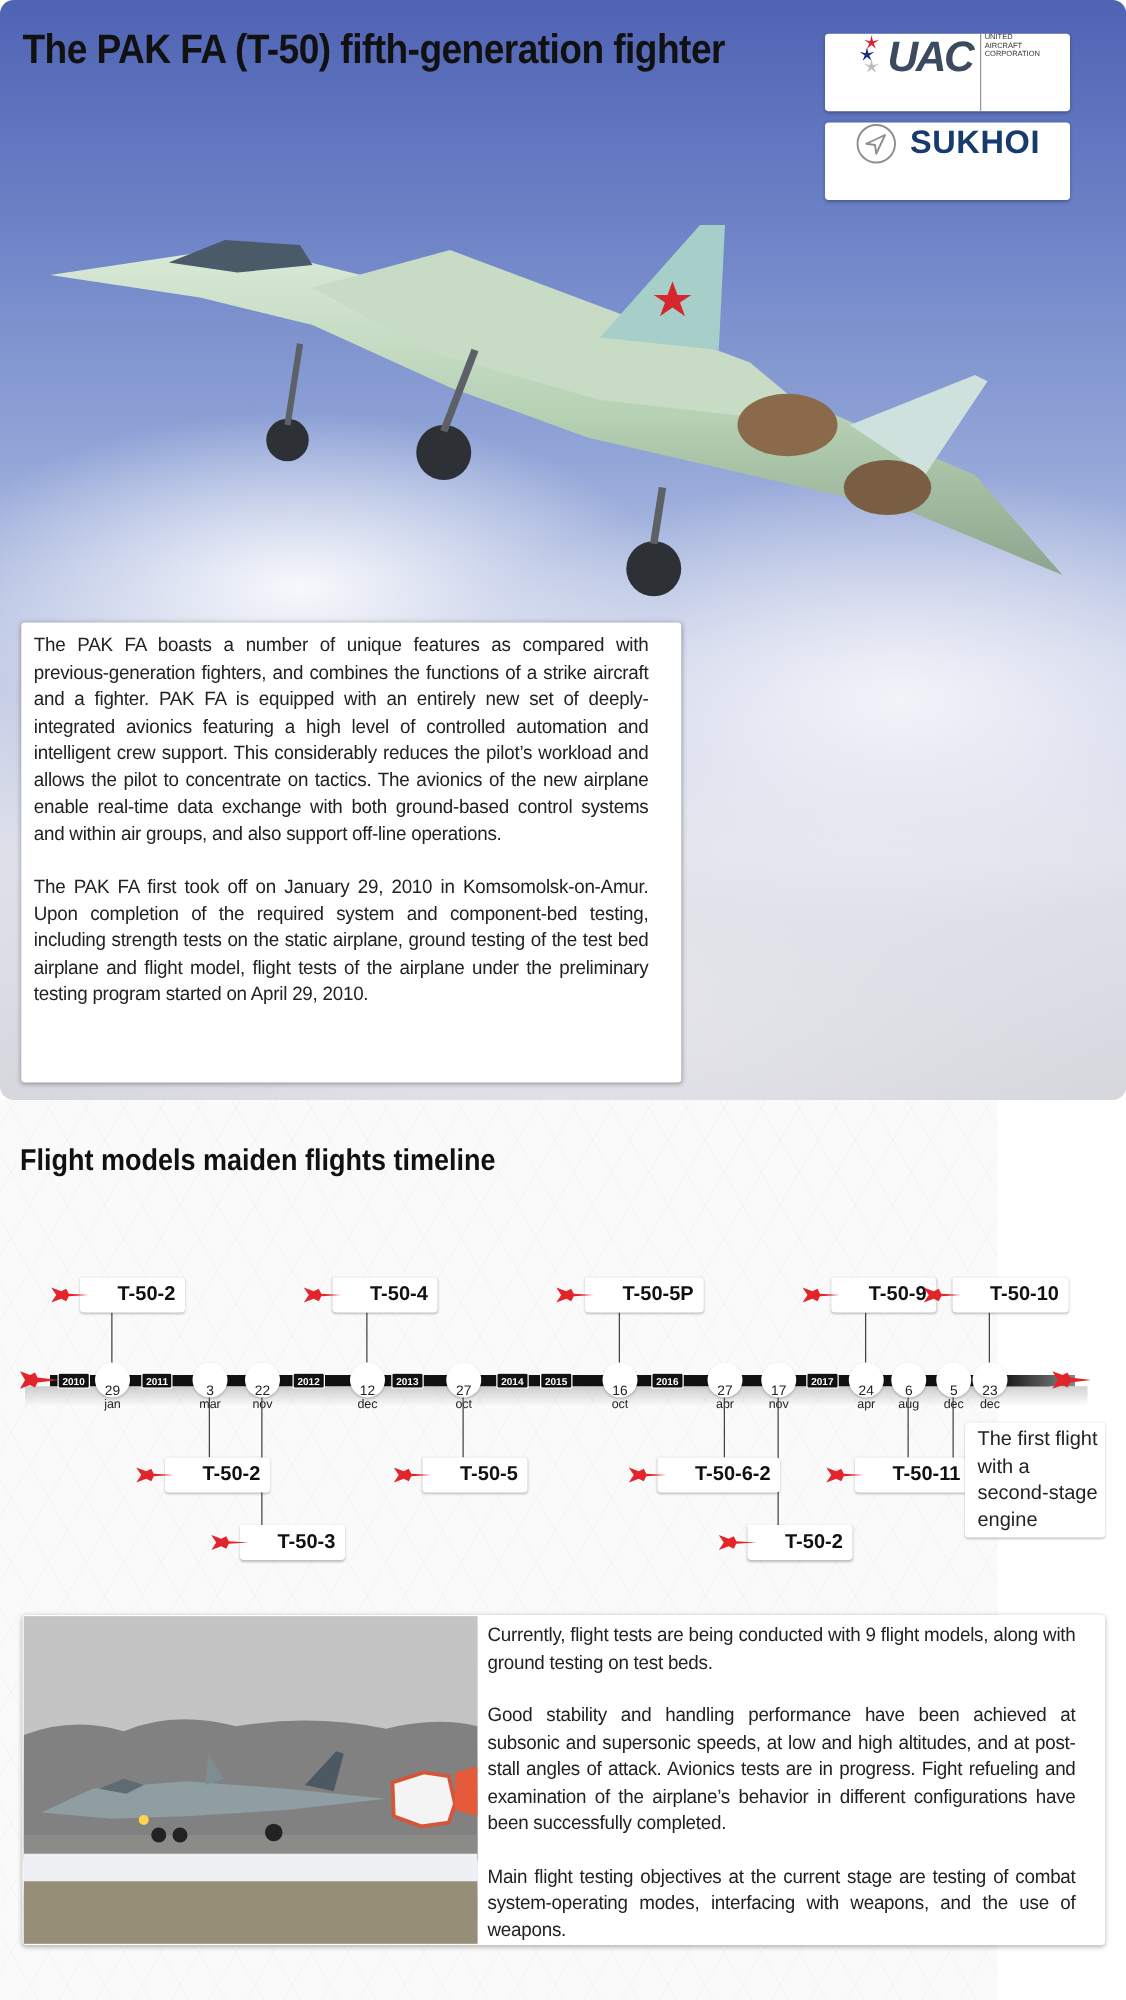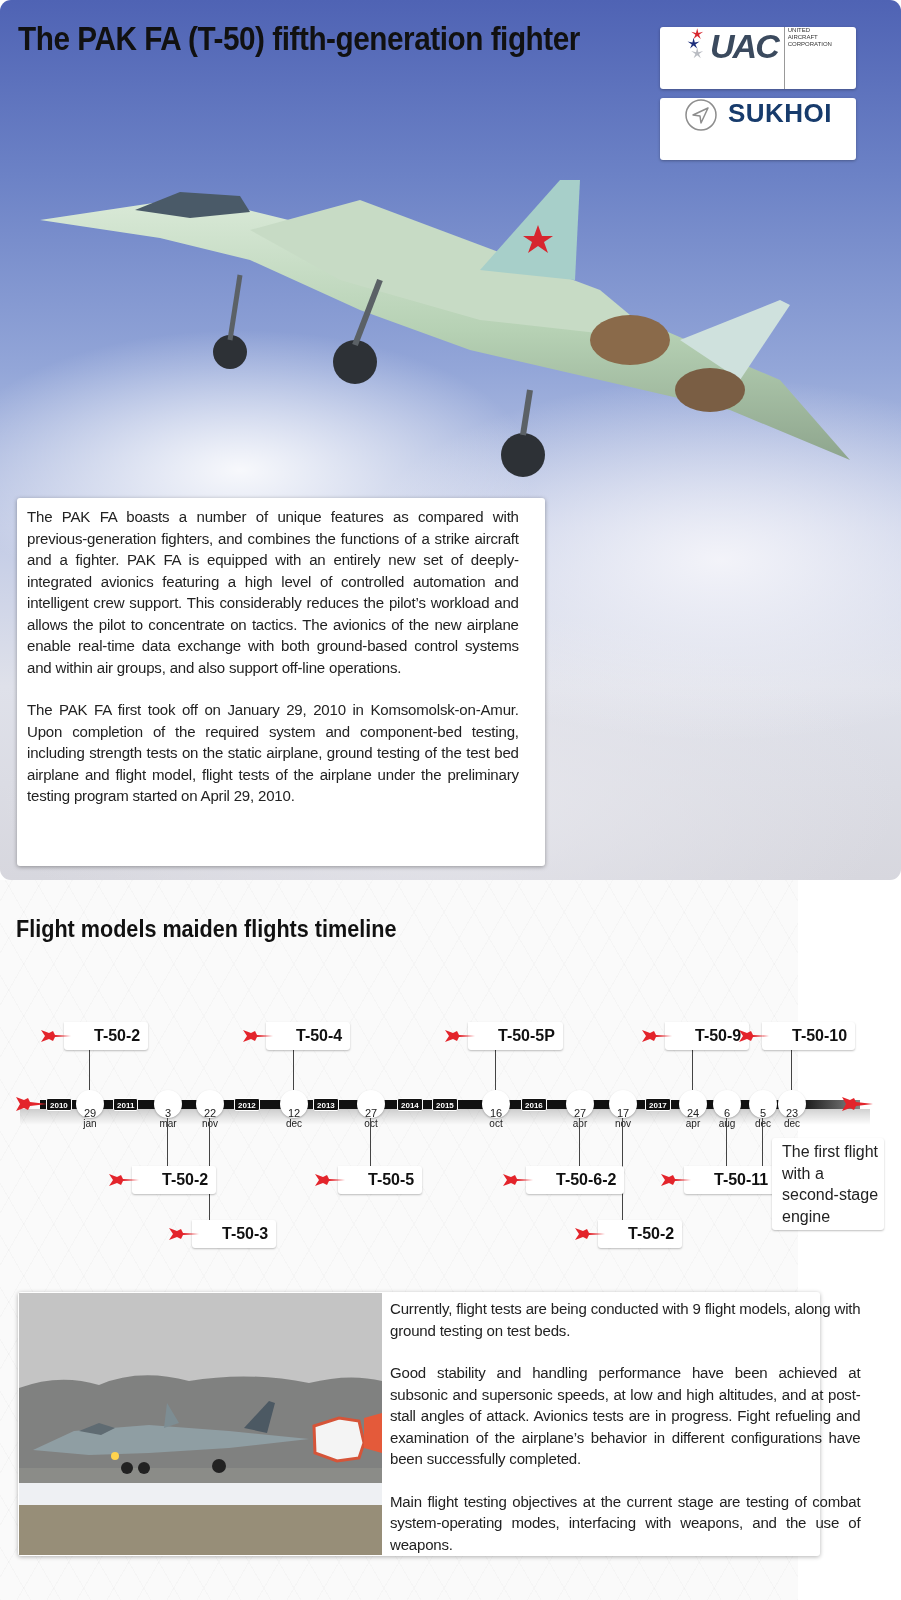--- a/index.html
+++ b/index.html
@@ -51,21 +51,21 @@
   .vline{position:absolute;width:1px;background:#444}
   .label{position:absolute;height:28px;background:#fff;border-radius:0 3px 3px 3px;box-shadow:0 1px 2px rgba(0,0,0,.25);
     font-size:16px;font-weight:bold;color:#111;line-height:28px;padding:0 8px 0 30px;white-space:nowrap}
   .label .jetic{position:absolute;left:-24px;top:6px;width:32px;height:16px}
   .endjet{position:absolute;top:214px;width:34px;height:20px}
   .note{position:absolute;left:772px;top:258px;width:112px;height:92px;background:#fff;border-radius:3px;box-shadow:0 1px 2px rgba(0,0,0,.25);
     font-size:16px;line-height:21.5px;color:#222;padding:3px 0 0 10px}
   .note-bracket{position:absolute;border-left:1px solid #444;border-bottom:1px solid #444;width:8px}
 
   
-  .bottom-card{position:absolute;left:18px;top:1292px;width:802px;height:264px;background:#fff;border-radius:3px;box-shadow:0 1px 4px rgba(0,0,0,.3)}
+  .bottom-card{position:absolute;left:18px;top:1292px;width:866px;height:264px;background:#fff;border-radius:3px;box-shadow:0 1px 4px rgba(0,0,0,.3)}
   .photo{position:absolute;left:1px;top:1px;width:363px;height:262px;overflow:hidden;
     background:linear-gradient(180deg,#c9c9c9 0%,#bdbdbd 35%,#a6a6a6 45%,#7b7b79 58%,#8d8c86 70%,#e6e8ec 76%,#f2f3f5 80%,#8a826e 86%,#a79f8a 100%)}
   .bottom-text{position:absolute;left:372px;top:6px;width:485px}
   .bottom-text .para{font-size:15.5px;line-height:21.5px}
 </style>
 </head>
 <body>
 
 <section class="hero">
   <h1 class="hero-title">The PAK FA (T-50) fifth-generation fighter</h1>

